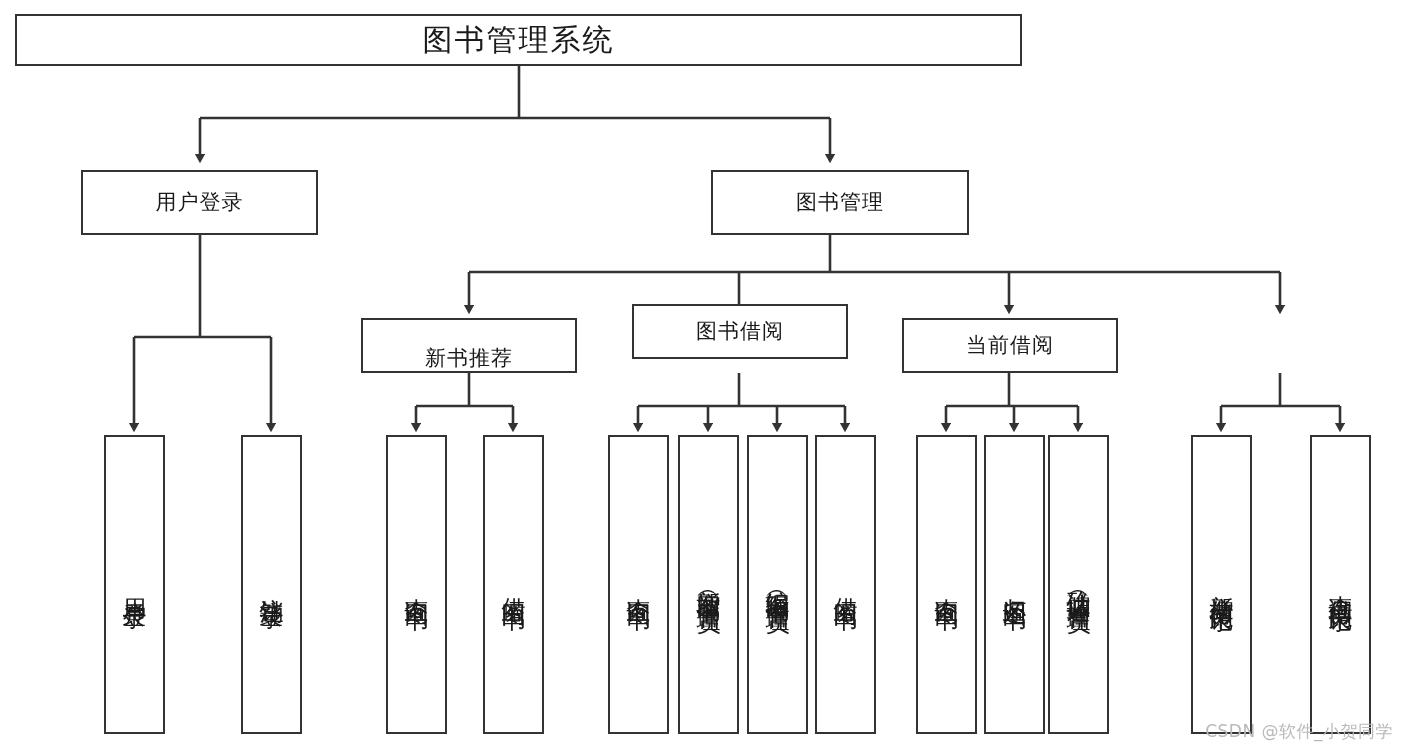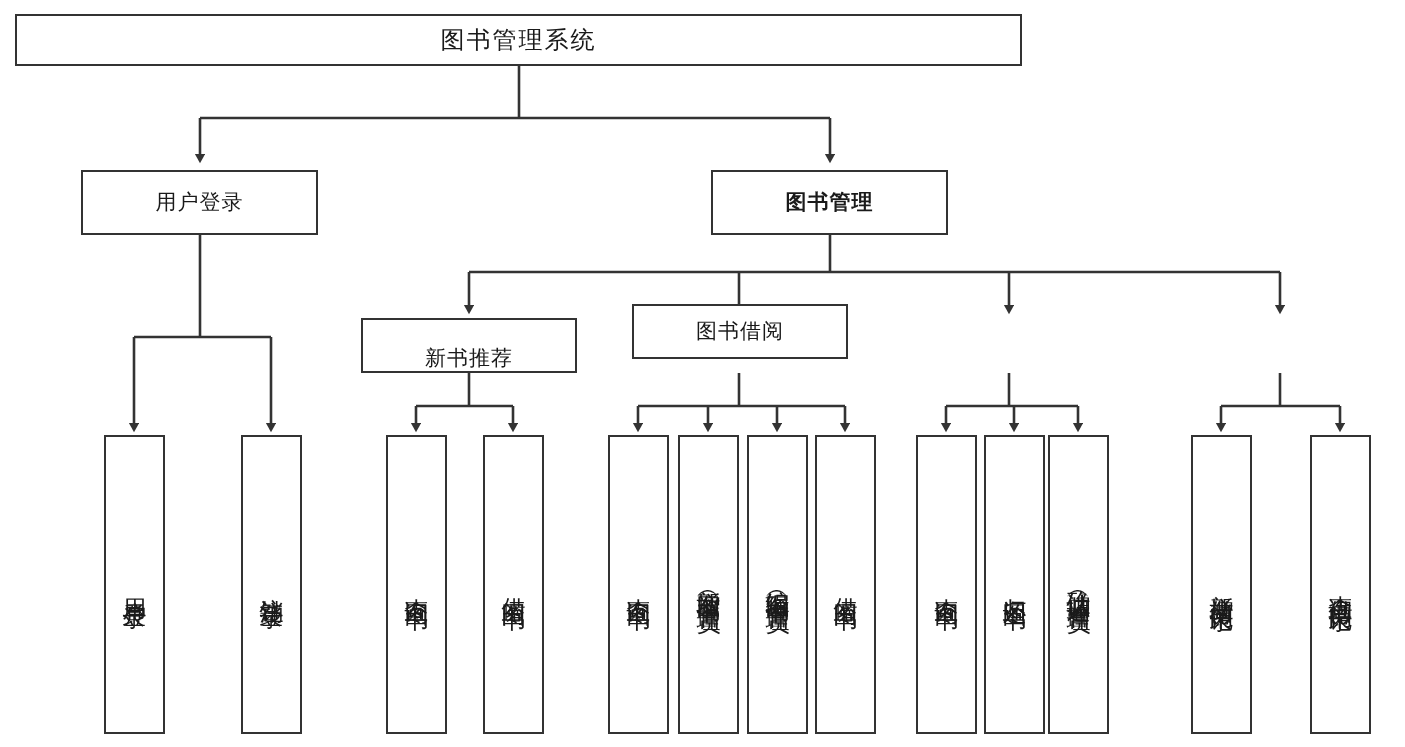--- a/index.html
+++ b/index.html
@@ -41,21 +41,21 @@
     text-align: center;
     line-height: 1.18;
   }
   
   .node.horiz .lbl {
     font-size: 21px;
     letter-spacing: 1px;
     white-space: nowrap;
   }
   .node.root .lbl {
-    font-size: 24px;
+    font-size: 30px;
     letter-spacing: 2px;
   }
   
   .node.vert {
     align-items: center;
     justify-content: center;
     padding: 6px 0;
   }
   .node.vert .lbl {
     writing-mode: vertical-rl;
@@ -131,30 +131,33 @@
     </g>
   </svg>
 
   <div class="node root horiz" style="left:15px; top:14px; width:1007px; height:52px;">
     <span class="lbl">图书管理系统</span>
   </div>
 
   <div class="node horiz" style="left:81px; top:170px; width:237px; height:65px;">
     <span class="lbl">用户登录</span>
   </div>
-  <div class="node horiz" style="left:711px; top:170px; width:237px; height:65px;font-weight:bold;">
+  <div class="node horiz" style="left:711px; top:170px; width:258px; height:65px;">
     <span class="lbl">图书管理</span>
   </div>
 
   <div class="node horiz" style="left:361px; top:318px; width:216px; height:55px;align-items:flex-end;">
     <span class="lbl">新书推荐</span>
   </div>
   <div class="node horiz" style="left:632px; top:304px; width:216px; height:55px;">
     <span class="lbl">图书借阅</span>
   </div>
+  <div class="node horiz" style="left:902px; top:318px; width:216px; height:55px;">
+    <span class="lbl">当前借阅</span>
+  </div>
 
   <div class="node vert" style="left:104px; top:435px; width:61px; height:299px;">
     <span class="lbl">用户登录</span>
   </div>
   <div class="node vert" style="left:241px; top:435px; width:61px; height:299px;">
     <span class="lbl">注销登录</span>
   </div>
 
   <div class="node vert" style="left:386px; top:435px; width:61px; height:299px;">
     <span class="lbl">查询图书</span>
@@ -186,14 +189,15 @@
     <span class="lbl">确认归还（管理员）</span>
   </div>
 
   <div class="node vert" style="left:1191px; top:435px; width:61px; height:299px;">
     <span class="lbl">新增借阅记录</span>
   </div>
   <div class="node vert" style="left:1310px; top:435px; width:61px; height:299px;">
     <span class="lbl">查询借阅记录</span>
   </div>
 
+  <div class="watermark">CSDN @软件_小贺同学</div>
 
 </div>
 
 </body></html>

